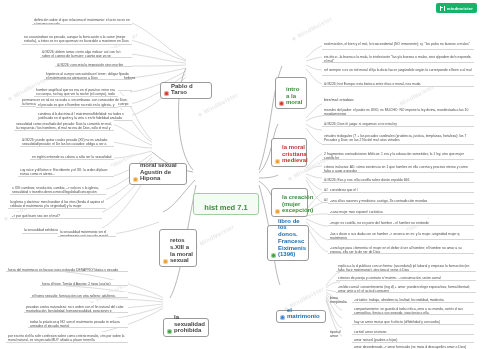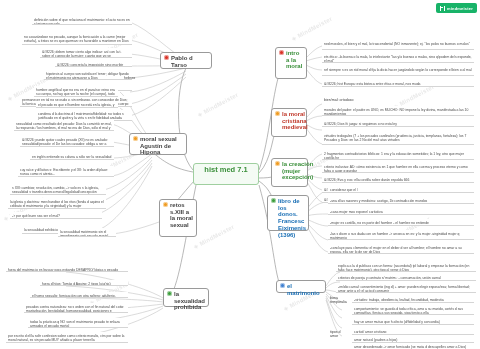--- a/index.html
+++ b/index.html
@@ -17,22 +17,22 @@
     position:absolute;color:#e9e9e9;font-size:6px;letter-spacing:.3px;
     transform:rotate(-28deg);transform-origin:left top;white-space:nowrap;
     user-select:none;font-weight:bold;
   }
   .wm:before{content:"\25C8\00a0";}
 
   
   .node{
     position:absolute;box-sizing:border-box;
     background:#fdfdfd;border:1px solid #b9b9b9;border-radius:2px;
-    display:flex;align-items:flex-start;gap:2px;
-    padding:2px 3px;line-height:1.12;
+    display:flex;align-items:flex-end;gap:2px;
+    padding:2px 3px;line-height:1.12;margin-top:30px;
   }
   .node .bullet{
     flex:0 0 auto;width:5px;height:5px;border-radius:50%;
     display:inline-block;box-shadow:inset 0 0 0 1px rgba(255,255,255,.55);
   }
   .node .txt{display:block;}
 
   
   .center{
     left:193px;top:163px;width:66px;height:22px;

